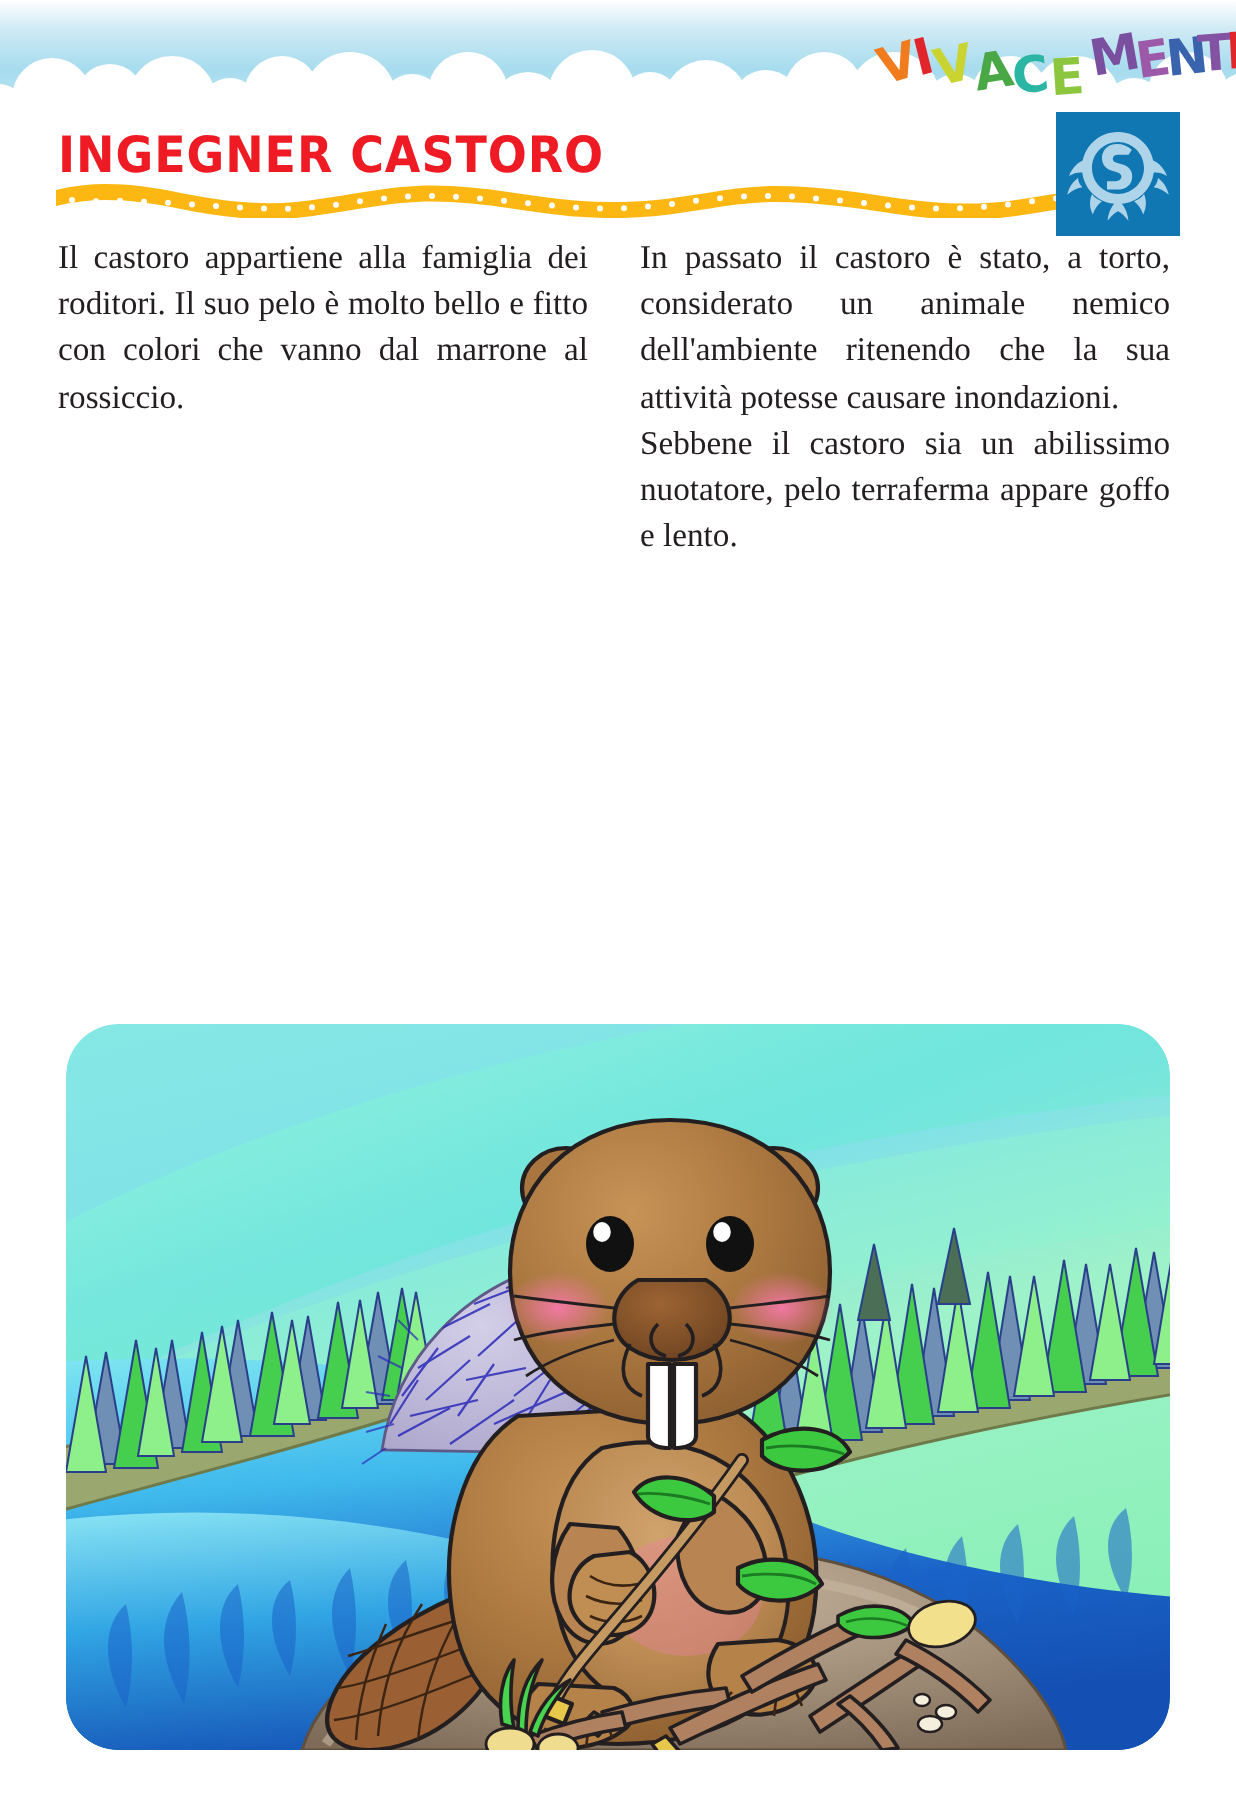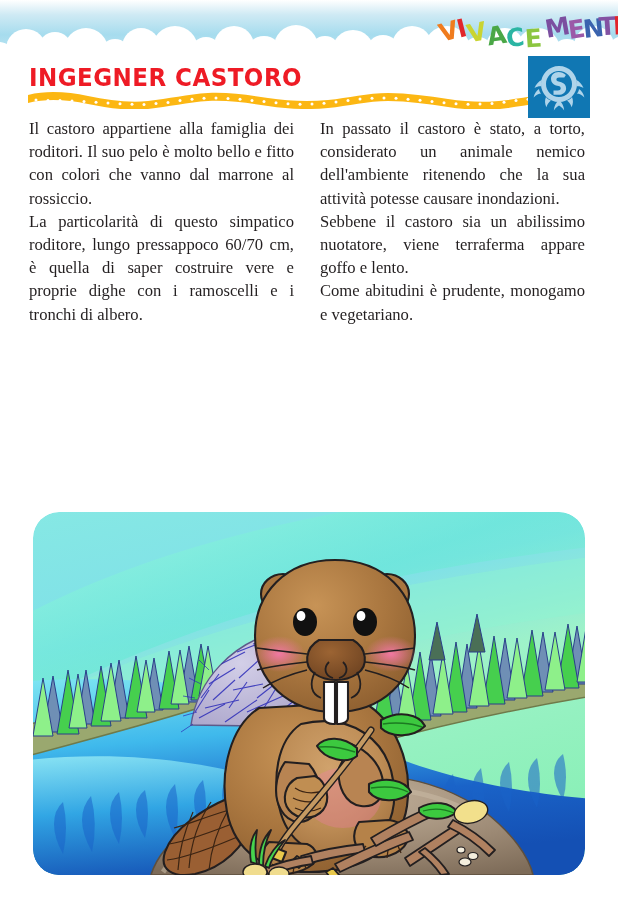--- a/index.html
+++ b/index.html
@@ -237,26 +237,24 @@
         <circle cx="524" cy="7" r="1.5"></circle>
       <circle cx="536" cy="7.1" r="1.5"></circle>
         <circle cx="548" cy="7.6" r="1.5"></circle>
     </g>
   </svg>
 </div>
 
 <div class="columns">
   <div class="col">
     <p>Il castoro appartiene alla famiglia dei roditori. Il suo pelo è molto bello e fitto con colori che vanno dal marrone al rossiccio.</p>
-    <p>La particolarità di questo simpatico roditore, lungo pressappoco 60/70 cm, è quella di saper costruire vere e proprie dighe con i ramoscelli e i tronchi di albero.</p>
   </div>
   <div class="col">
     <p>In passato il castoro è stato, a torto, considerato un animale nemico dell'ambiente ritenendo che la sua attività potesse causare inondazioni.</p>
-    <p>Sebbene il castoro sia un abilissimo nuotatore, viene terraferma appare goffo e lento.</p>
-    <p>Come abitudini è prudente, monogamo e vegetariano.</p>
+    <p>Sebbene il castoro sia un abilissimo nuotatore, pelo terraferma appare goffo e lento.</p>
   </div>
 </div>
 
 <div class="illustration">
 <svg width="552" height="363" viewBox="0 0 552 363">
   <defs>
     <linearGradient id="skyG" x1="0" y1="0" x2="0.35" y2="1">
       <stop offset="0%" stop-color="#86e8e4"></stop>
       <stop offset="35%" stop-color="#7fe0e8"></stop>
       <stop offset="60%" stop-color="#9ef2c9"></stop>

